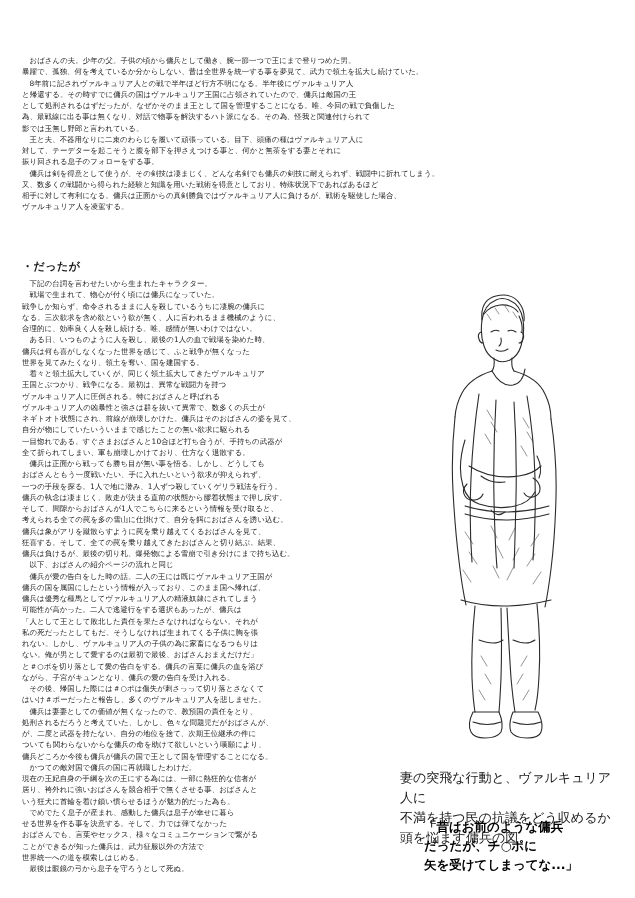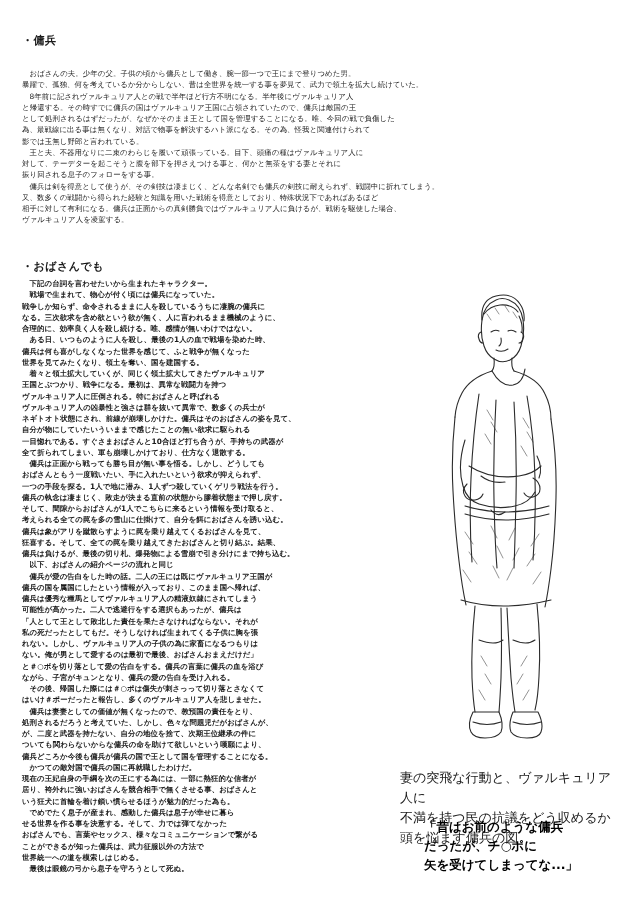--- a/index.html
+++ b/index.html
@@ -48,21 +48,20 @@
   
   #sec-anchoko {
     position: absolute;
     left: 22px;
     top: 260px;
     width: 360px;
   }
   #sec-anchoko .body-text {
     margin-top: 5px;
     width: 360px;
-    font-weight: bold;
   }
   
   #illustration-panel {
     position: absolute;
     left: 395px;
     top: 270px;
     width: 225px;
     height: 500px;
   }
   .figure-box {
@@ -98,39 +97,38 @@
     color: #000000;
     margin-left: 24px;
   }
 </style>
 </head>
 <body>
 
 <div class="page">
 
   <div id="sec-mercenary">
-    <div class="section-heading">・傭兵</div>
     <div class="body-text">　おばさんの夫。少年の父。子供の頃から傭兵として働き、腕一節一つで王にまで登りつめた男。
 暴躍で、孤独、何を考えているか分からしない、昔は全世界を統一する事を夢見て、武力で領土を拡大し続けていた。
 　8年前に記されヴァルキュリア人との戦で半年ほど行方不明になる。半年後にヴァルキュリア人
 と帰還する。その時すでに傭兵の国はヴァルキュリア王国に占領されていたので、傭兵は敵国の王
 として処刑されるはずだったが、なぜかそのまま王として国を管理することになる。唯、今回の戦で負傷した
 為、最戦線に出る事は無くなり、対話で物事を解決するハト派になる。その為、怪我と関連付けられて
 影では玉無し野郎と言われている。
 　王と夫、不器用なりに二束のわらじを履いて頑張っている。目下、頭痛の種はヴァルキュリア人に
 対して、テーデターを起こそうと腹を部下を押さえつける事と、何かと無茶をする妻とそれに
 振り回される息子のフォローをする事。
 　傭兵は剣を得意として使うが、その剣技は凄まじく、どんな名剣でも傭兵の剣技に耐えられず、戦闘中に折れてしまう。
 又、数多くの戦闘から得られた経験と知識を用いた戦術を得意としており、特殊状況下であればあるほど
 相手に対して有利になる。傭兵は正面からの真剣勝負ではヴァルキュリア人に負けるが、戦術を駆使した場合、
 ヴァルキュリア人を凌駕する。</div>
   </div>
 
   <div id="sec-anchoko">
-    <div class="section-heading">・おばさんでも</div>
+    <div class="section-heading">・だったが</div>
     <div class="body-text">　下記の台詞を言わせたいから生まれたキャラクター。
 　戦場で生まれて、物心が付く頃には傭兵になっていた。
 戦争しか知らず、命令されるままに人を殺しているうちに凄腕の傭兵に
 なる。三次欲求を含め欲という欲が無く、人に言われるまま機械のように、
 合理的に、効率良く人を殺し続ける。唯、感情が無いわけではない。
 　ある日、いつものように人を殺し、最後の1人の血で戦場を染めた時、
 傭兵は何も喜がしなくなった世界を感じて、ふと戦争が無くなった
 世界を見てみたくなり、領土を奪い、国を建国する。
 　着々と領土拡大していくが、同じく領土拡大してきたヴァルキュリア
 王国とぶつかり、戦争になる。最初は、異常な戦闘力を持つ

